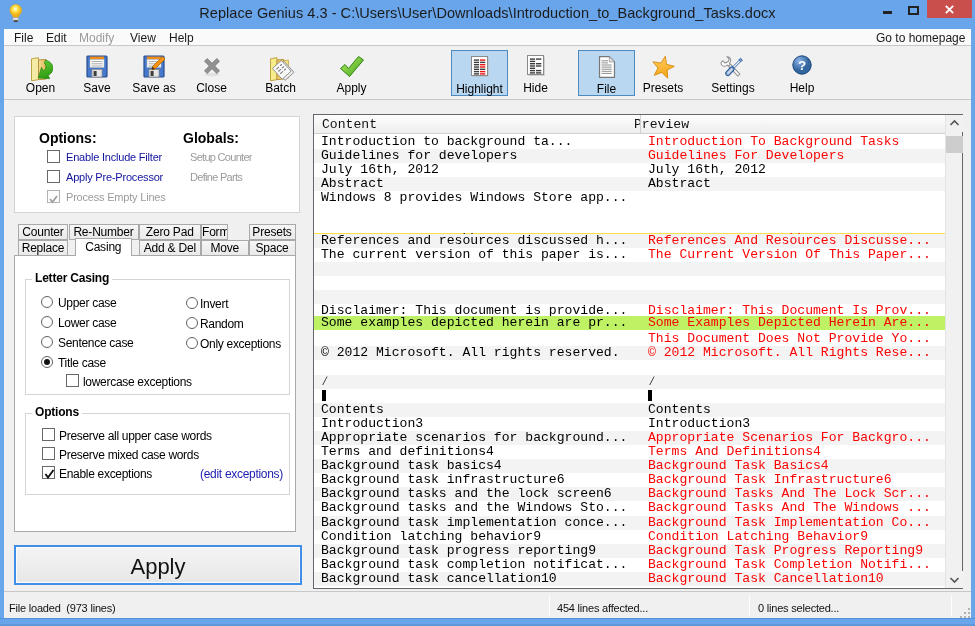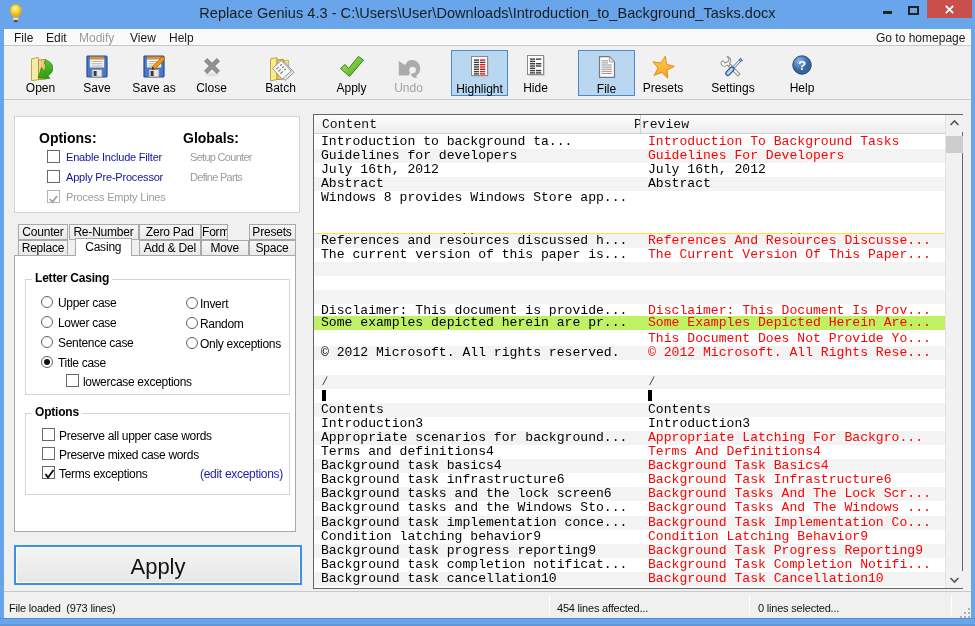--- a/index.html
+++ b/index.html
@@ -159,28 +159,20 @@
       <svg width="26" height="24" viewBox="0 0 26 24">
 <defs>
           <linearGradient id="gchk" x1="0" y1="0" x2="1" y2="1">
             <stop offset="0" stop-color="#b8ef62"></stop>
             <stop offset="1" stop-color="#3da01c"></stop>
           </linearGradient>
         </defs>
 <path d="M1.5 13.5 L6 9.5 L9.5 13.5 L19.5 1.5 L24.5 5 L10.5 21.5 Z" fill="url(#gchk)" stroke="#2e8410" stroke-width="1"></path>
 </svg>
     </div>
-<div class="tbtn" style="left:375.5px;width:58px;">
-      <span class="lbl" style="color:#a2a2a2">Undo</span>
-      <svg width="23" height="23" viewBox="0 0 23 23">
-<path fill="#ababab" d="M1.3 5.9 L7.3 9.9 L10.3 6.2 C13.5 4.4 17.5 4.8 20.2 7.4 C23.2 10.3 23.6 15 21.2 18.3 C20.6 19.2 19.8 20 18.8 20.6 L19.4 22.7 L16.2 22.8 L13.9 20.4 L11.5 20.4 L1.3 20.4 Z"></path>
-<circle cx="15.1" cy="15" r="3.3" fill="#f1f1f1"></circle>
-<path d="M11.4 22.2 L15.1 15" stroke="#f1f1f1" stroke-width="1.8" fill="none"></path>
-</svg>
-    </div>
 <div class="tbtn tbsel" style="left:447.0px;width:57px;">
       <span class="lbl" style="">Highlight</span>
       <svg width="18" height="21" viewBox="0 0 18 21">
 <rect x="1.6" y="1.6" width="16" height="19" fill="#b9b9b9"></rect>
 <rect x="0.5" y="0.5" width="16" height="19" fill="#fff" stroke="#8a8a8a" stroke-width="1"></rect>
 <rect x="2.9" y="3.4" width="5.2" height="1.4" fill="#3c3c3c"></rect>
         <rect x="9" y="3.4" width="5.3" height="1.4" fill="#ee1111"></rect>
         <rect x="2.9" y="5.7" width="5.2" height="1.4" fill="#3c3c3c"></rect>
         <rect x="9" y="5.7" width="5.3" height="1.4" fill="#3c4444"></rect>
         <rect x="2.9" y="8.0" width="5.2" height="1.4" fill="#3c3c3c"></rect>
@@ -317,21 +309,21 @@
  </div>
  <div class="grp" style="left:10px;top:157px;width:265px;height:82px">
    <div class="grplbl" style="left:6px;top:-9px">Options</div>
    <div class="cb" style="left:16px;top:14px"></div>
       <span class="abs blk13" style="left:33px;top:15px">Preserve all upper case words</span>
    <div class="cb" style="left:16px;top:33px"></div>
       <span class="abs blk13" style="left:33px;top:34px">Preserve mixed case words</span>
    <div class="cb" style="left:16px;top:52px"><svg width="13" height="13" viewBox="0 0 13 13">
           <path d="M2.5 6 L5 9.5 L10.5 2" fill="none" stroke="#111" stroke-width="1.9"></path>
         </svg></div>
-      <span class="abs blk13" style="left:33px;top:53px">Terms exceptions</span>
+      <span class="abs blk13" style="left:33px;top:53px">Enable exceptions</span>
    <span class="abs" style="left:174px;top:53px;font-size:12px;letter-spacing:-0.3px;color:#1c1cb0">(edit exceptions)</span>
  </div>
 </div>
 <div id="applybtn">
     <span>Apply</span>
   </div>
 <div id="listpanel">
  <div id="listhdr">
       <span class="abs" style="left:8px;top:2px">Content</span>
       <span class="abs" style="left:320px;top:2px">Preview</span>
@@ -351,21 +343,21 @@
 <div class="lrow" style="top:174.9px;background:#f3f3f3"></div>
 <div class="lrow" style="top:189.0px;background:#ffffff"><span class="ct">Disclaimer: This document is provide...</span><span class="pv" style="color:#fb0404">Disclaimer: This Document Is Prov...</span></div>
 <div class="lrow" style="top:201px;background:#bef264"><span class="ct">Some examples depicted herein are pr...</span><span class="pv" style="color:#fb0404">Some Examples Depicted Herein Are...</span></div>
 <div class="lrow" style="top:217.2px;background:#ffffff"><span class="pv" style="color:#fb0404">This Document Does Not Provide Yo...</span></div>
 <div class="lrow" style="top:231.3px;background:#f3f3f3"><span class="ct">© 2012 Microsoft. All rights reserved.</span><span class="pv" style="color:#fb0404">© 2012 Microsoft. All Rights Rese...</span></div>
 <div class="lrow" style="top:245.4px;background:#ffffff"></div>
 <div class="lrow" style="top:259.5px;background:#f3f3f3"><span class="ct">∕</span><span class="pv" style="color:#000">∕</span></div>
 <div class="lrow" style="top:273.6px;background:#ffffff"><span class="barglyph" style="left:8px"></span><span class="barglyph" style="left:334px"></span></div>
 <div class="lrow" style="top:287.7px;background:#f3f3f3"><span class="ct">Contents</span><span class="pv" style="color:#000000">Contents</span></div>
 <div class="lrow" style="top:301.8px;background:#ffffff"><span class="ct">Introduction3</span><span class="pv" style="color:#000000">Introduction3</span></div>
-<div class="lrow" style="top:315.9px;background:#f3f3f3"><span class="ct">Appropriate scenarios for background...</span><span class="pv" style="color:#fb0404">Appropriate Latching For Backgro...</span></div>
+<div class="lrow" style="top:315.9px;background:#f3f3f3"><span class="ct">Appropriate scenarios for background...</span><span class="pv" style="color:#fb0404">Appropriate Scenarios For Backgro...</span></div>
 <div class="lrow" style="top:330.0px;background:#ffffff"><span class="ct">Terms and definitions4</span><span class="pv" style="color:#fb0404">Terms And Definitions4</span></div>
 <div class="lrow" style="top:344.1px;background:#f3f3f3"><span class="ct">Background task basics4</span><span class="pv" style="color:#fb0404">Background Task Basics4</span></div>
 <div class="lrow" style="top:358.2px;background:#ffffff"><span class="ct">Background task infrastructure6</span><span class="pv" style="color:#fb0404">Background Task Infrastructure6</span></div>
 <div class="lrow" style="top:372.3px;background:#f3f3f3"><span class="ct">Background tasks and the lock screen6</span><span class="pv" style="color:#fb0404">Background Tasks And The Lock Scr...</span></div>
 <div class="lrow" style="top:386.4px;background:#ffffff"><span class="ct">Background tasks and the Windows Sto...</span><span class="pv" style="color:#fb0404">Background Tasks And The Windows ...</span></div>
 <div class="lrow" style="top:400.5px;background:#f3f3f3"><span class="ct">Background task implementation conce...</span><span class="pv" style="color:#fb0404">Background Task Implementation Co...</span></div>
 <div class="lrow" style="top:414.6px;background:#ffffff"><span class="ct">Condition latching behavior9</span><span class="pv" style="color:#fb0404">Condition Latching Behavior9</span></div>
 <div class="lrow" style="top:428.7px;background:#f3f3f3"><span class="ct">Background task progress reporting9</span><span class="pv" style="color:#fb0404">Background Task Progress Reporting9</span></div>
 <div class="lrow" style="top:442.8px;background:#ffffff"><span class="ct">Background task completion notificat...</span><span class="pv" style="color:#fb0404">Background Task Completion Notifi...</span></div>
 <div class="lrow" style="top:456.9px;background:#f3f3f3"><span class="ct">Background task cancellation10</span><span class="pv" style="color:#fb0404">Background Task Cancellation10</span></div>

